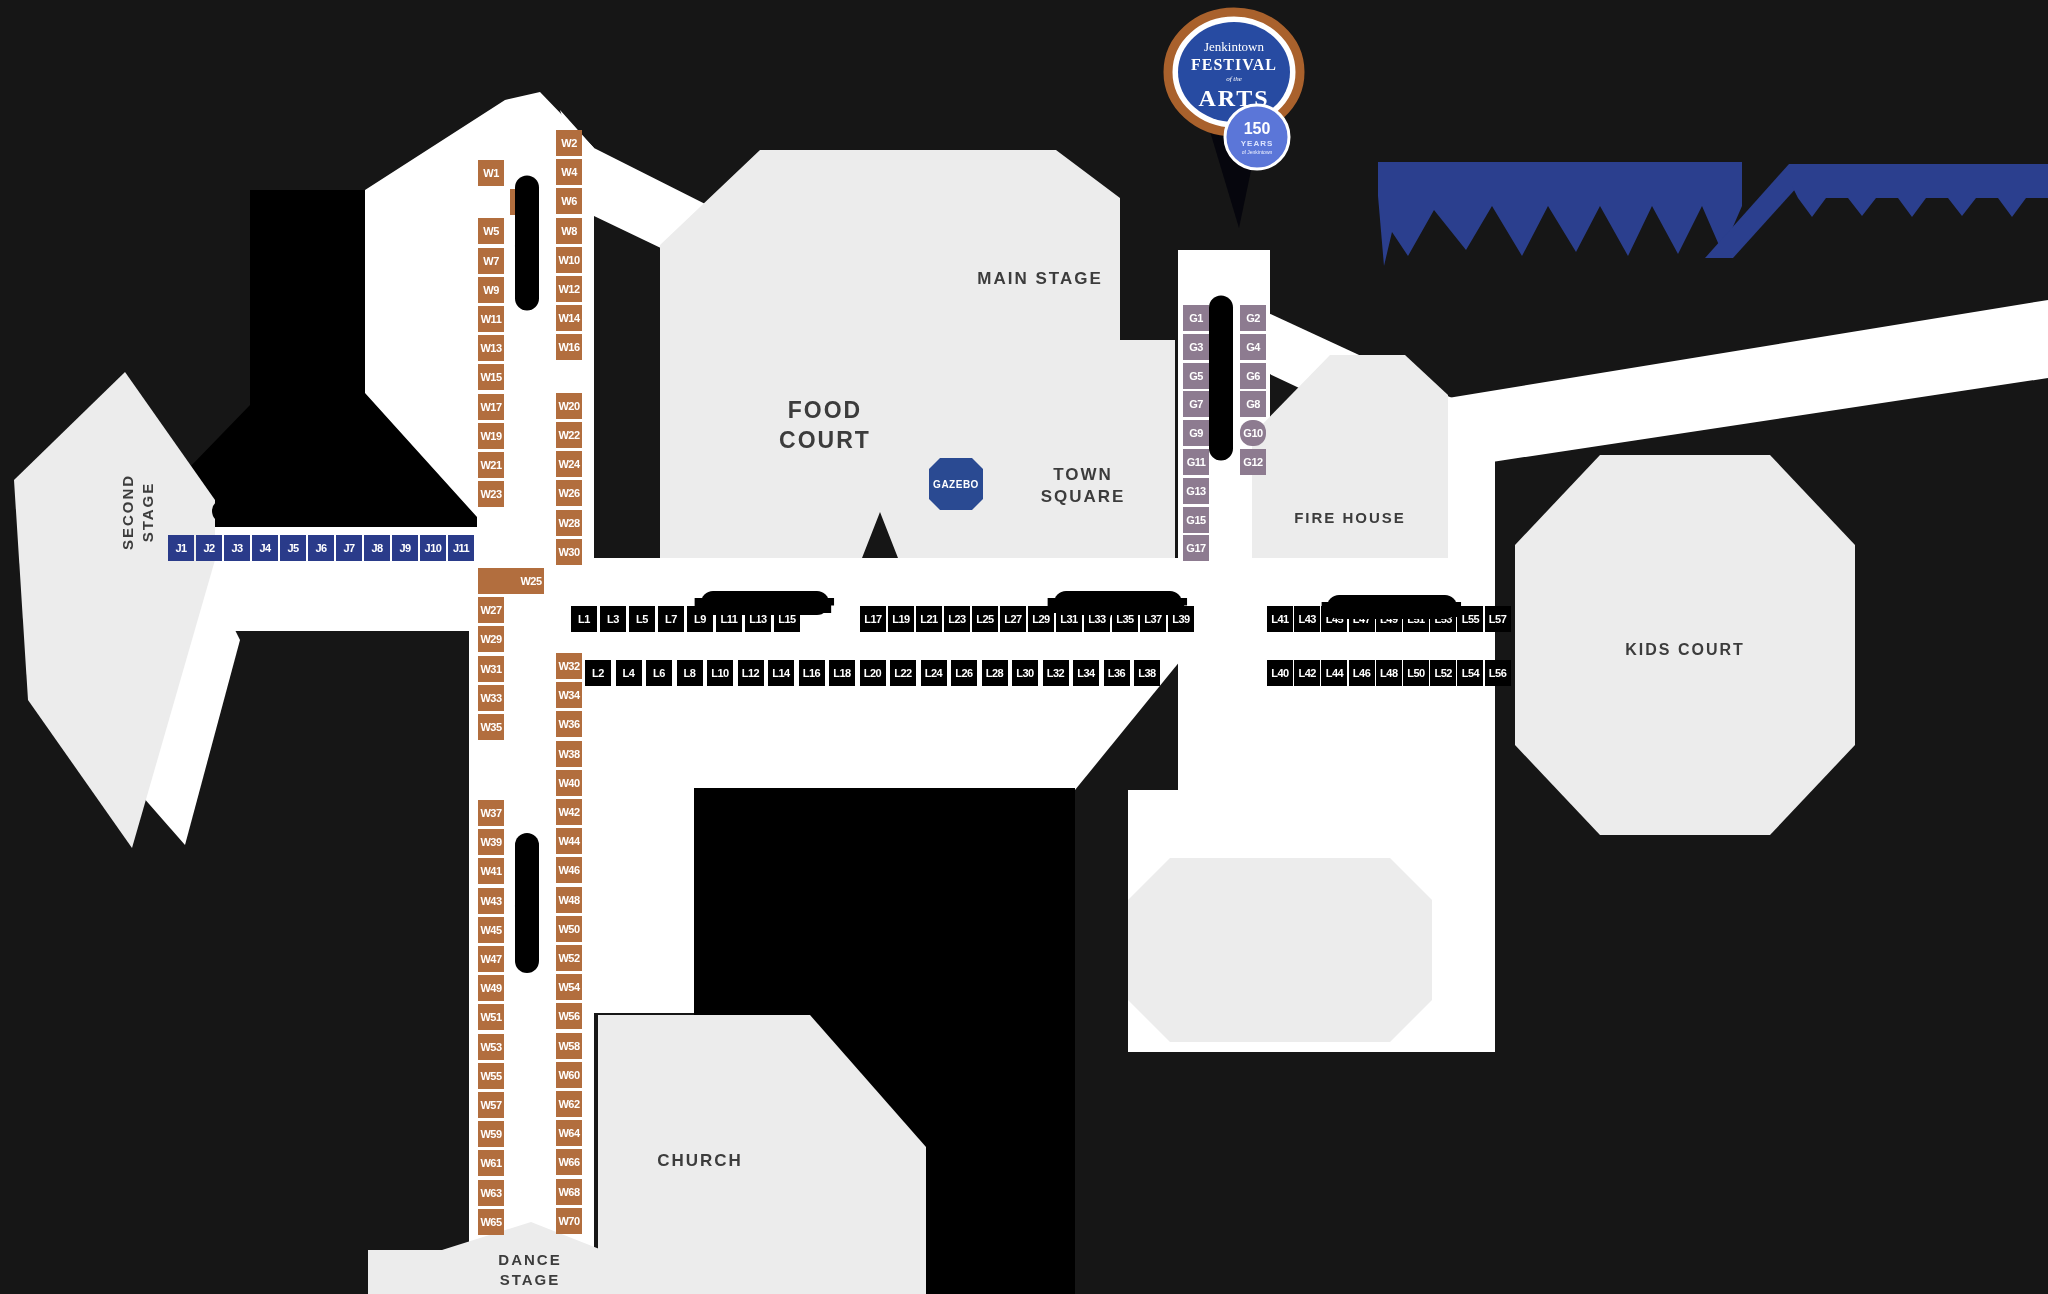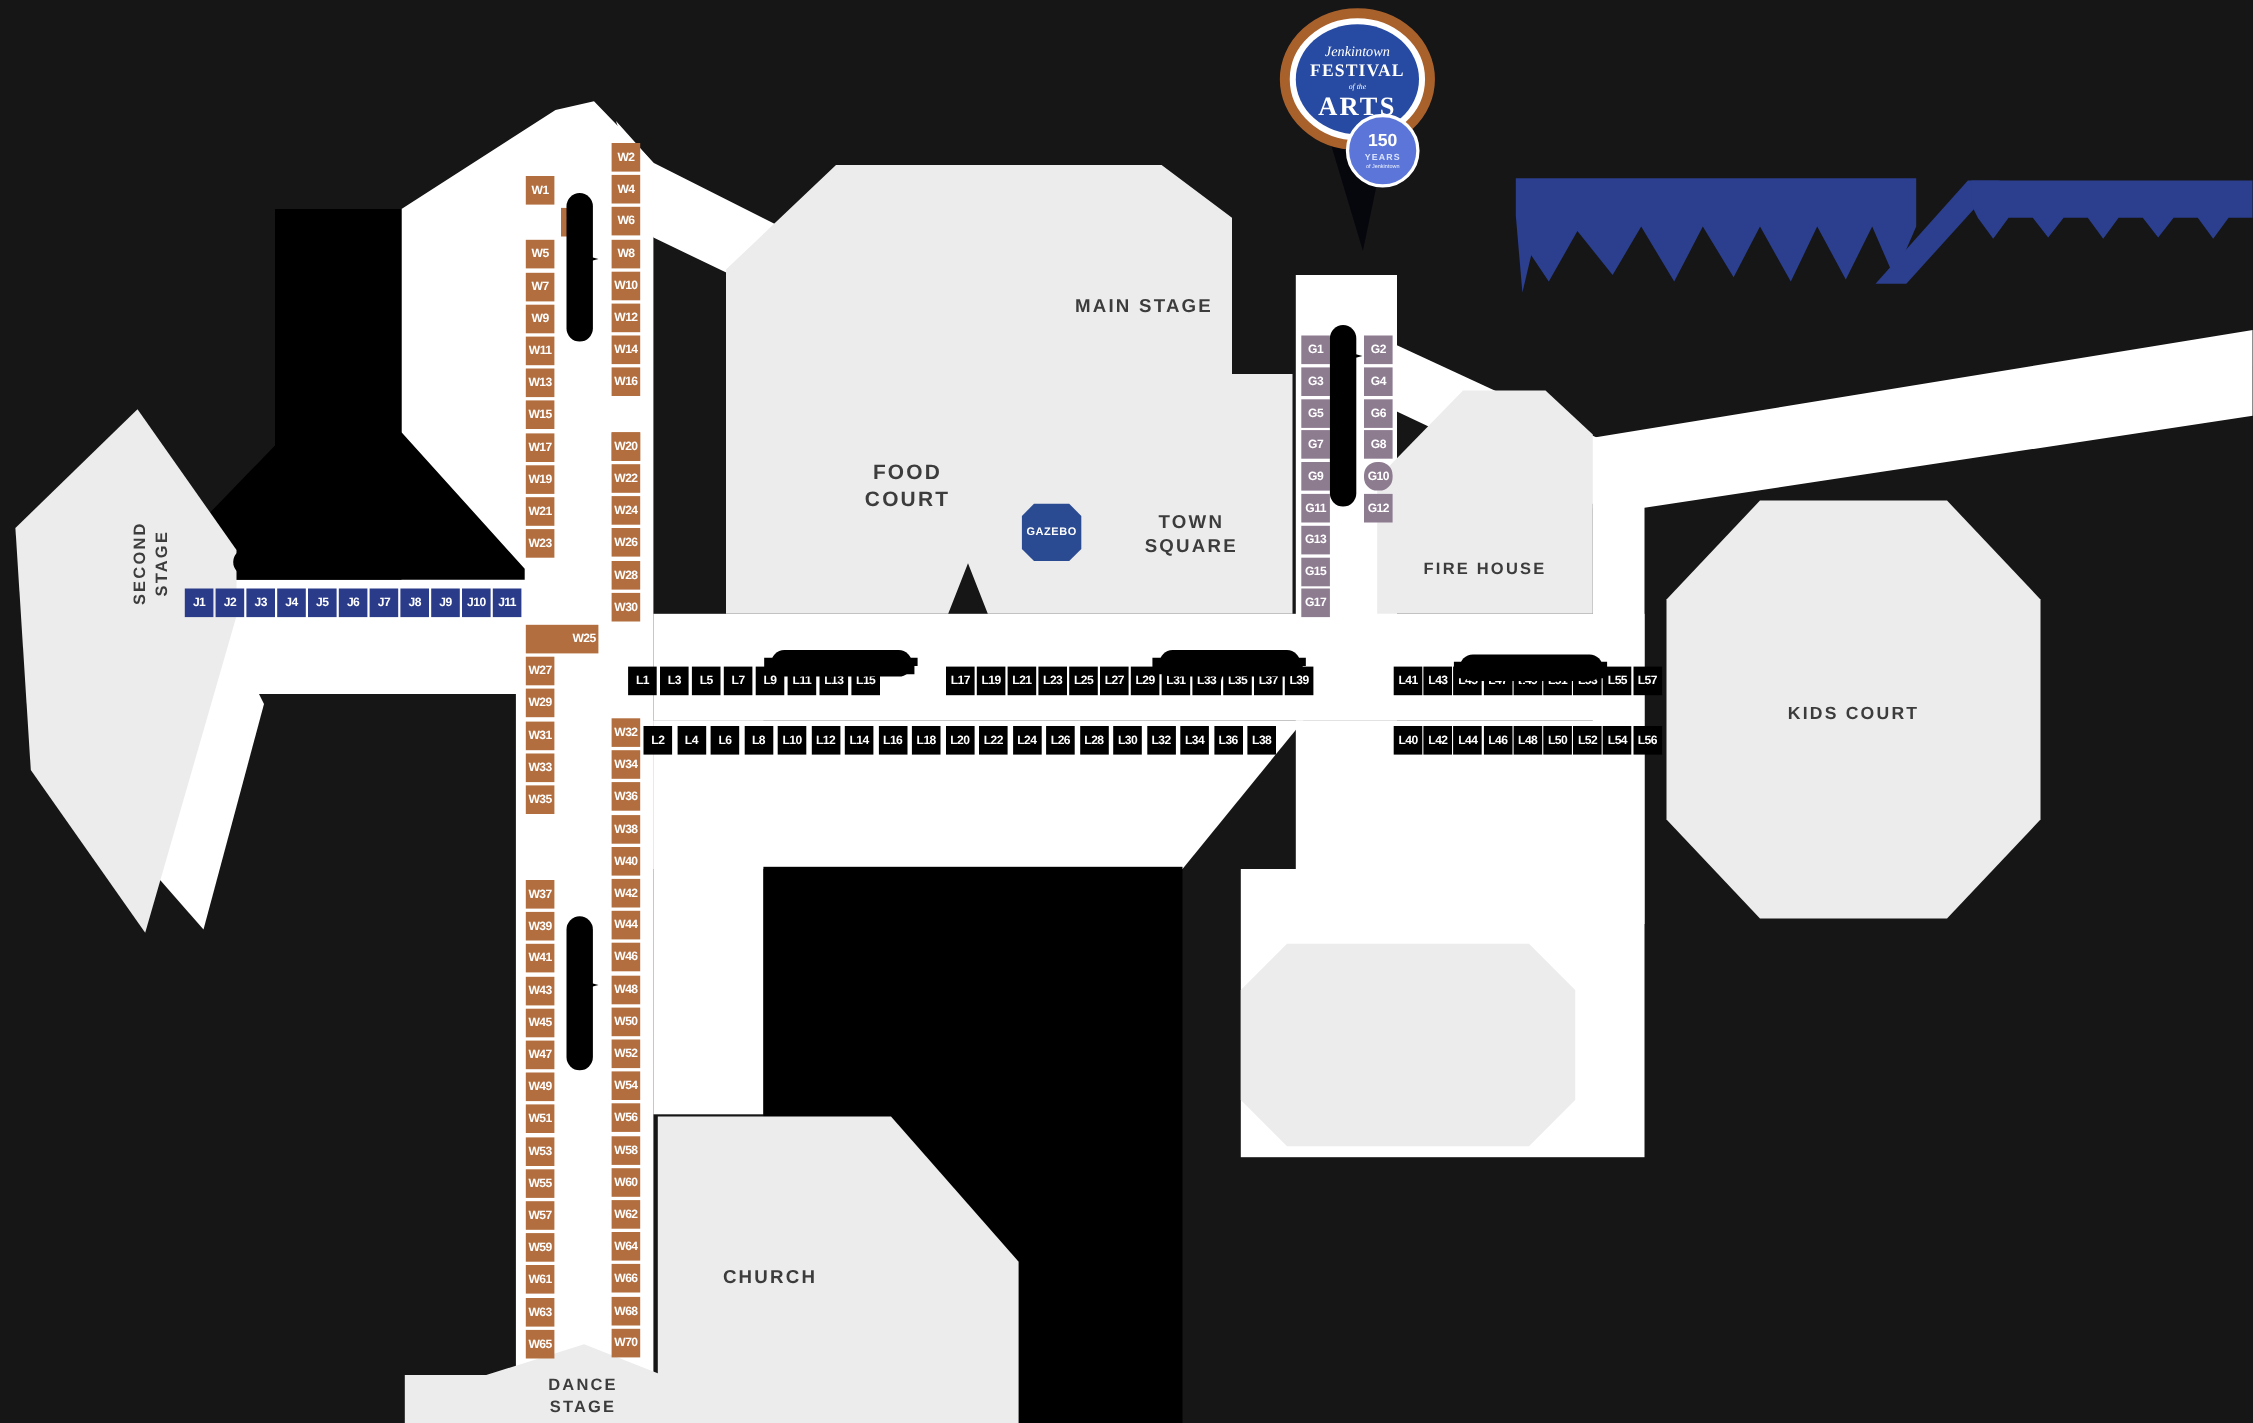--- a/index.html
+++ b/index.html
@@ -23,21 +23,21 @@
           color:#000;-webkit-text-stroke:6px #000;line-height:30px;white-space:nowrap;}
 
   .vlabel{position:absolute;transform:translate(-50%,0);text-align:center;color:#3c3c3c;
           font-weight:bold;letter-spacing:2px;line-height:1.3;white-space:nowrap;}
   .vlabel.rot{transform:translate(-50%,-50%) rotate(-90deg);}
 
   .gazebo-label{position:absolute;left:956px;top:484px;transform:translate(-50%,-50%);
           color:#fff;font-size:10px;font-weight:bold;letter-spacing:0.5px;z-index:3;}
 
   .hdr{position:absolute;transform:translate(-50%,-50%);color:#fff;text-align:center;white-space:nowrap;z-index:4;}
-  .logo-jenkintown{left:1234px;top:47px;font-family:"Liberation Serif",serif;font-style:italic;font-size:13px;}
+  .logo-jenkintown{left:1234px;top:47px;font-family:"Liberation Serif",serif;font-size:13px;}
   .logo-festival{left:1234px;top:65px;font-family:"Liberation Serif",serif;font-size:16px;font-weight:bold;letter-spacing:1px;}
   .logo-ofthe{left:1234px;top:79px;font-family:"Liberation Serif",serif;font-style:italic;font-size:7px;}
   .logo-arts{left:1234px;top:98px;font-family:"Liberation Serif",serif;font-size:24px;font-weight:bold;letter-spacing:2px;}
   .badge-150{left:1257px;top:129px;font-size:16px;font-weight:bold;}
   .badge-years{left:1257px;top:143px;font-size:8px;font-weight:bold;letter-spacing:1px;color:#dce4ff;}
   .badge-sub{left:1257px;top:152px;font-size:5px;color:#eef2ff;}
 </style>
 </head>
 <body>
 
@@ -277,21 +277,21 @@
         <div class="capsule"></div>
         <span class="rtext">LEEDOM STREET</span>
       </div>
       <div class="ribbon" style="left: 1392px; top: 610px; width: 130px;">
         <div class="capsule"></div>
         <span class="rtext">LEEDOM STREET</span>
       </div>
       <div class="vlabel" style="left: 1040px; top: 268px; font-size: 17px;">
         <div>MAIN STAGE</div>
       </div>
-      <div class="vlabel" style="left: 825px; top: 418px; font-size: 19px;">
+      <div class="vlabel" style="left: 825px; top: 396px; font-size: 23px;">
         <div>FOOD</div>
         <div>COURT</div>
       </div>
       <div class="vlabel" style="left: 1083px; top: 464px; font-size: 17px;">
         <div>TOWN</div>
         <div>SQUARE</div>
       </div>
       <div class="vlabel" style="left: 1350px; top: 508px; font-size: 15px;">
         <div>FIRE HOUSE</div>
       </div>

